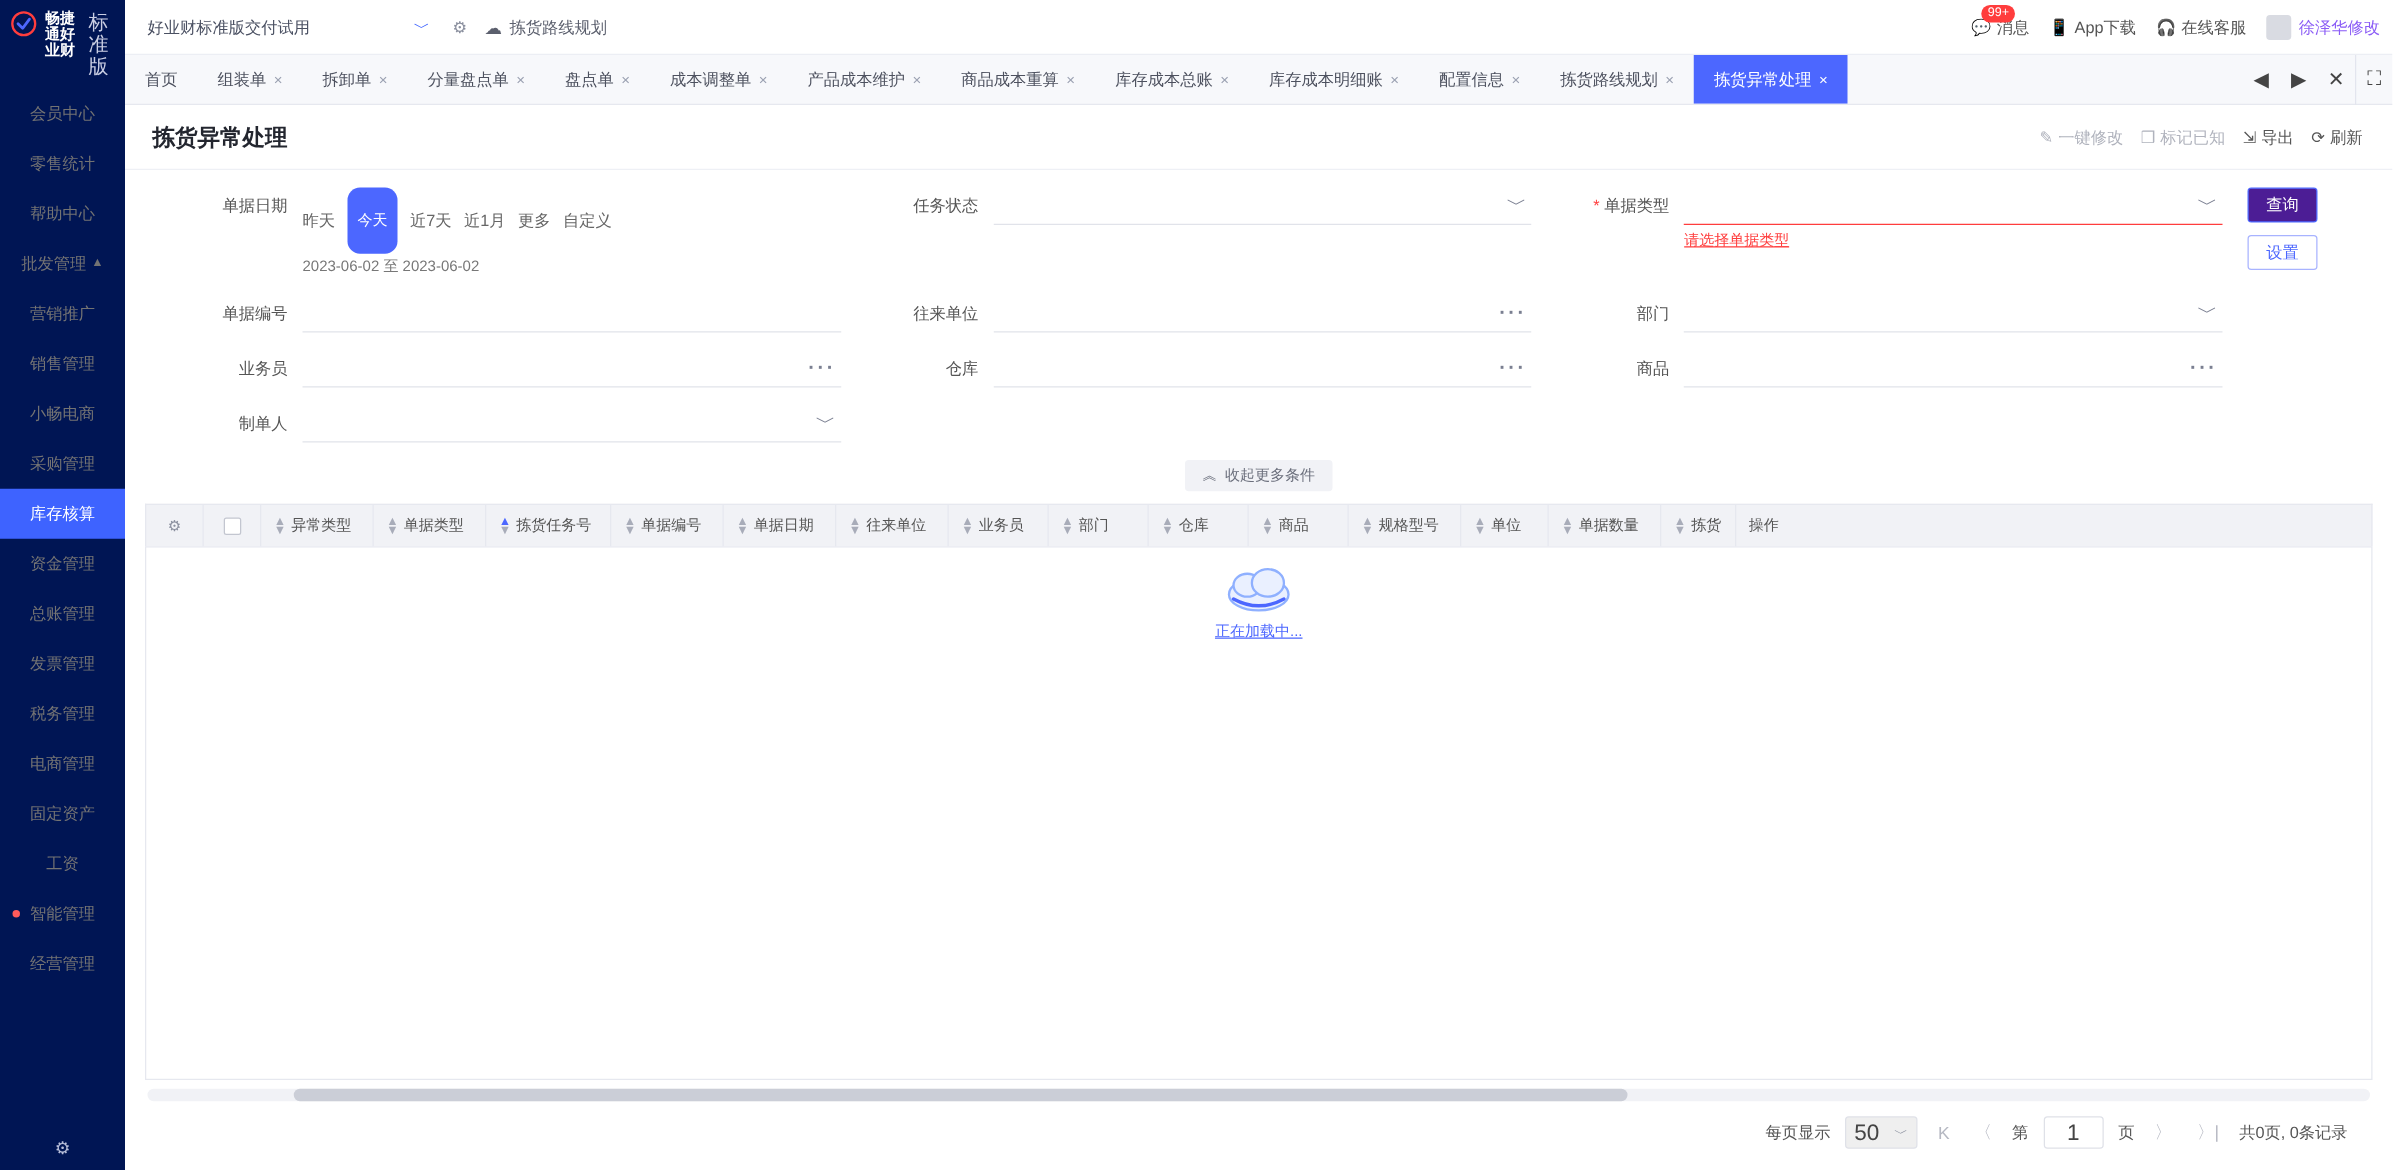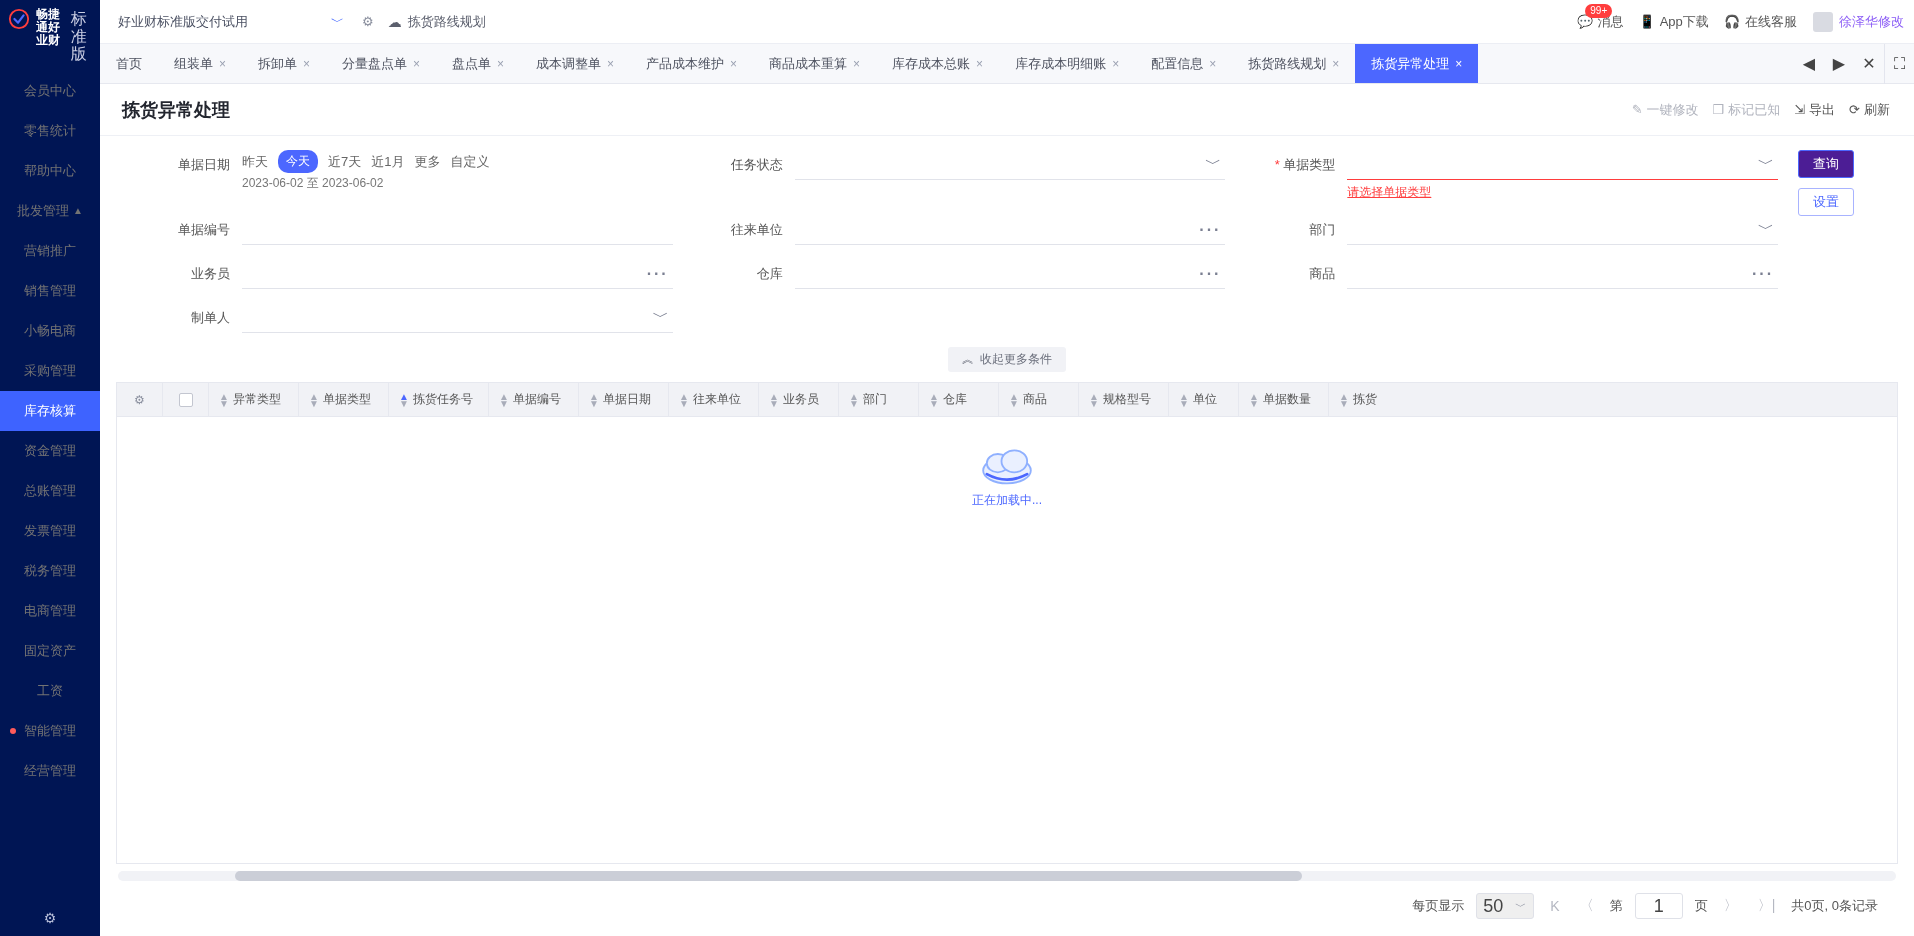--- a/index.html
+++ b/index.html
@@ -65,21 +65,21 @@
   .filter-label { width: 70px; flex: 0 0 70px; text-align: right; color: #555; padding-top: 6px; font-size: 13px; white-space: nowrap; }
   .filter-label.req::before { content: "* "; color: #ff3d3d; }
   .filter-body { flex: 1; min-width: 0; }
   .input-line { height: 30px; border-bottom: 1px solid #e1e3ea; display: flex; align-items: center; position: relative; }
   .input-line.error { border-bottom-color: #ff3d3d; }
   .input-line .suffix { margin-left: auto; color: #7a7f91; font-size: 16px; padding: 0 4px; cursor: pointer; }
   .dots { letter-spacing: 2px; font-weight: bold; color: #2f57ff; }
   .chev-down { color: #7a7f91; font-size: 12px; }
   .date-quick { display: flex; align-items: center; gap: 10px; font-size: 13px; }
   .date-quick span { color: #666; cursor: pointer; }
-  .date-quick .pill { background: #4c67ff; color: #fff; border-radius: 10px; padding: 3px 8px; font-size: 12px; }
+  .date-quick .pill { background: #4c67ff; color: #fff; border-radius: 10px; padding: 18px 8px; font-size: 12px; }
   .date-range { font-size: 12px; color: #777; margin-top: 2px; }
   .error-msg { color: #ff3d3d; font-size: 12px; margin-top: 4px; text-decoration: underline; }
 
   .filters-side { display: flex; flex-direction: column; gap: 10px; flex: 0 0 56px; }
   .btn-primary { background: #4c1d95; color: #fff; border: 1px solid #4c67ff; border-radius: 3px; height: 28px; padding: 0 14px; font-size: 13px; cursor: pointer; }
   .btn-outline { background: #fff; color: #4c67ff; border: 1px solid #a8b3ff; border-radius: 3px; height: 28px; padding: 0 14px; font-size: 13px; cursor: pointer; }
 
   .collapse-row { display: flex; justify-content: center; padding: 6px 0 10px 0; }
   .collapse-btn { background: #f1f2f6; border: none; border-radius: 3px; color: #6b6f7c; font-size: 12px; padding: 4px 14px; cursor: pointer; display: flex; align-items: center; gap: 6px; }
 
@@ -89,21 +89,21 @@
   .th { display: flex; align-items: center; padding: 0 10px; border-right: 1px solid #e6e8ef; color: #555; font-size: 12px; gap: 4px; white-space: nowrap; }
   .th:last-child { border-right: none; }
   .th.gear-cell { width: 46px; justify-content: center; color: #8a8f9e; }
   .th.check-cell { width: 46px; justify-content: center; }
   .checkbox { width: 14px; height: 14px; border: 1px solid #c3c6d0; border-radius: 2px; background: #fff; display: inline-block; }
   .sort { color: #a8acb9; font-size: 10px; line-height: 0.7; display: flex; flex-direction: column; }
   .th.sort-asc .sort-up { color: #4c67ff; }
   .w-90 { width: 90px; } .w-100 { width: 100px;} .w-80 { width: 80px;} .w-60 { width: 60px;} .w-flex { flex: 1; min-width: 60px; } .w-70 { width: 70px; }
 
   .tbody { flex: 1; border: 1px solid #e6e8ef; position: relative; min-height: 200px; }
-  .loading { position: absolute; left: 50%; top: 20px; transform: translateX(-50%); text-align: center; color: #4c67ff; font-size: 12px; }
+  .loading { position: absolute; left: 50%; top: 4px; transform: translateX(-50%); text-align: center; color: #4c67ff; font-size: 12px; text-decoration: underline; }
   .loading .cloudimg { width: 60px; height: 44px; margin: 6px auto 2px auto; }
 
   .hscroll { height: 16px; border: 0 solid #e6e8ef; display: flex; align-items: center; padding: 0 2px; margin-top: 4px; }
   .hscroll-track { flex: 1; height: 10px; background: #f1f2f6; border-radius: 5px; position: relative; }
   .hscroll-thumb { position: absolute; left: 6.6%; width: 60%; height: 10px; background: #cbced7; border-radius: 5px; }
 
   
   .pager { height: 44px; display: flex; align-items: center; justify-content: flex-end; gap: 12px; padding: 0 20px; color: #555; font-size: 13px; }
   .pager select, .pager input { height: 26px; border: 1px solid #dfe1e8; border-radius: 3px; padding: 0 6px; font-size: 18px; color: #444; }
   .pager .page-input { width: 48px; text-align: center; }
@@ -513,20 +513,23 @@
               <span>▼</span>
             </span>
             <span>单据数量</span>
           </div>
           <div class="th w-60">
             <span class="sort">
               <span class="sort-up">▲</span>
               <span>▼</span>
             </span>
             <span>拣货</span>
+          </div>
+          <div class="th w-flex">
+            <span>操作</span>
           </div>
         </div>
       <div class="tbody">
         <div class="loading">
           <svg class="cloudimg" viewBox="0 0 64 48">
               <ellipse cx="32" cy="30" rx="26" ry="14" fill="#eaf0ff" stroke="#8fb0ff" stroke-width="2"></ellipse>
               <ellipse cx="22" cy="22" rx="12" ry="10" fill="#eaf0ff" stroke="#8fb0ff" stroke-width="2"></ellipse>
               <ellipse cx="40" cy="20" rx="14" ry="12" fill="#eaf0ff" stroke="#8fb0ff" stroke-width="2"></ellipse>
               <path d="M10 34 Q32 46 54 34" fill="none" stroke="#4c67ff" stroke-width="3" stroke-linecap="round"></path>
             </svg>

